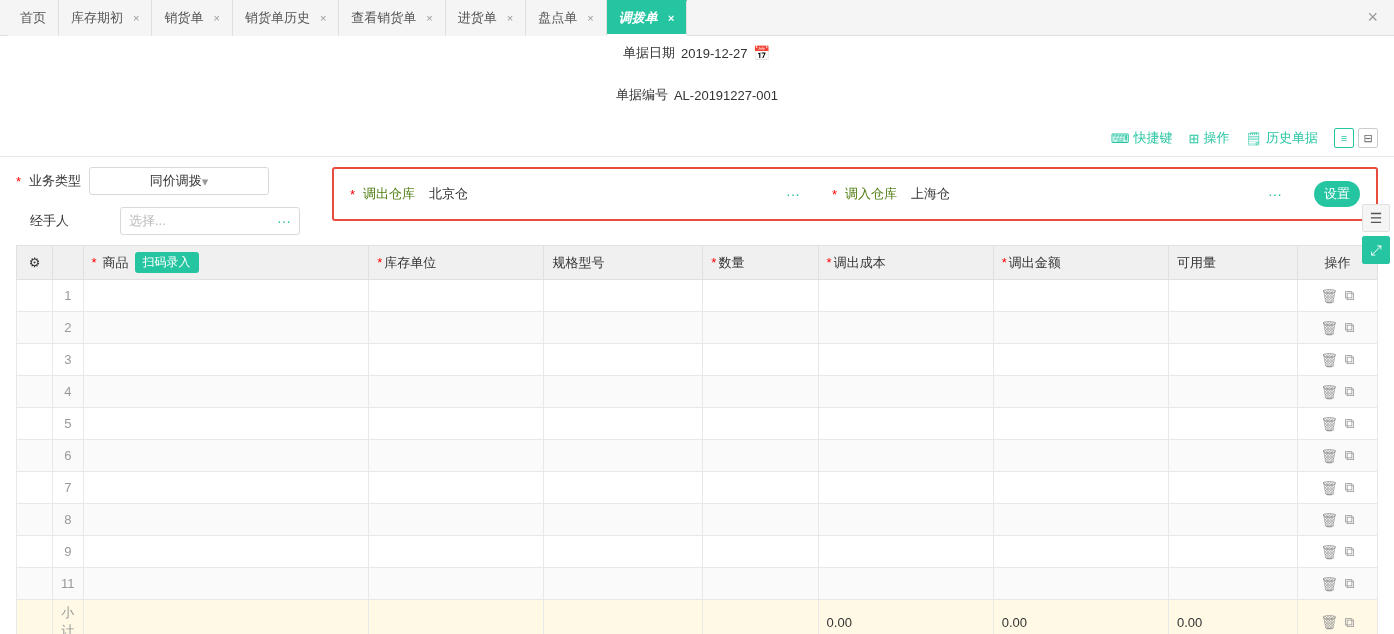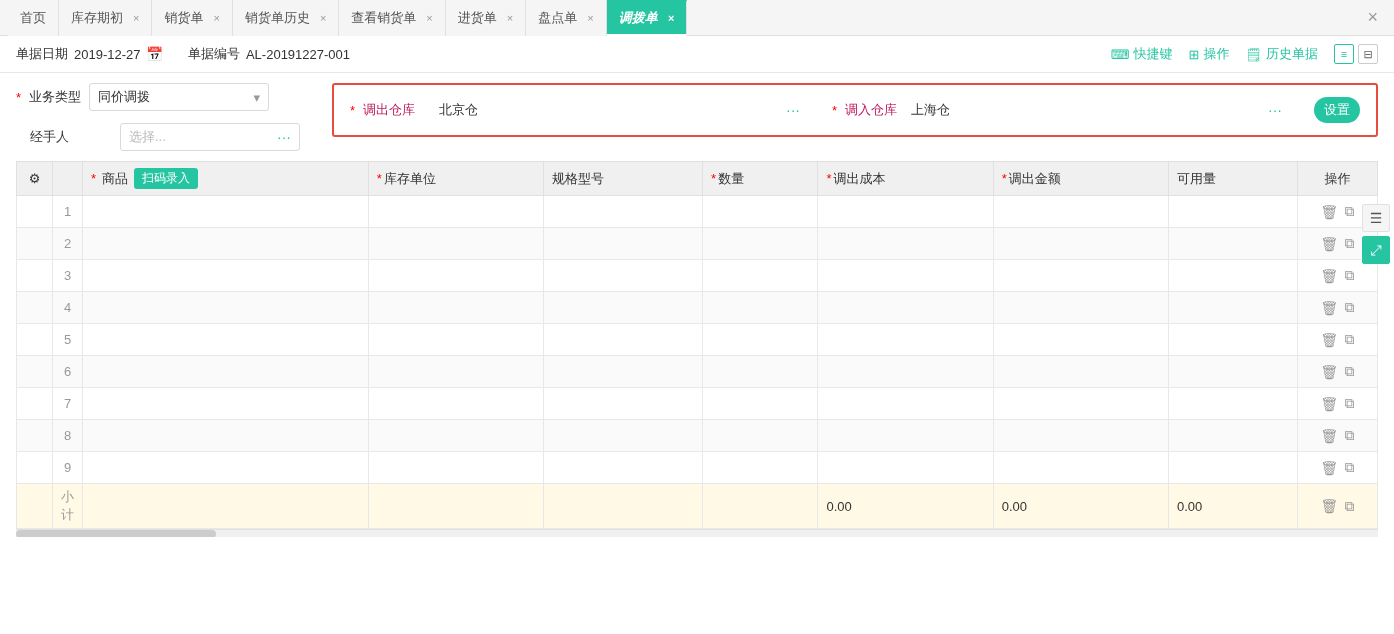--- a/index.html
+++ b/index.html
@@ -50,20 +50,21 @@
       padding: 0 8px;
     }
 
     
     .form-header {
       display: flex;
       align-items: center;
       padding: 8px 16px;
       border-bottom: 1px solid #e8e8e8;
       gap: 24px;
+      flex-direction: column;
     }
     .form-field {
       display: flex;
       align-items: center;
       gap: 6px;
       font-size: 13px;
     }
     .form-field label { color: #333; white-space: nowrap; }
     .form-field .value { color: #333; }
     .calendar-icon { color: #26c5a2; cursor: pointer; font-size: 14px; }
@@ -144,21 +145,21 @@
       align-items: center;
       gap: 32px;
       flex: 1;
     }
     .warehouse-field {
       display: flex;
       align-items: center;
       gap: 8px;
       flex: 1;
     }
-    .warehouse-label { color: #be185d; white-space: nowrap; }
+    .warehouse-label { color: #4d7c0f; white-space: nowrap; }
     .warehouse-value { color: #333; font-weight: normal; flex: 1; }
     .settings-btn {
       background: #26c5a2;
       color: #fff;
       border: none;
       border-radius: 13px;
       padding: 4px 10px;
       cursor: pointer;
       font-size: 13px;
       white-space: nowrap;
@@ -346,39 +347,39 @@
     </div>
   </div>
 </div>
 
 <div class="form-body">
 
   <div class="form-left">
     <div class="field-row">
       <span class="required-star">*</span>
       <label class="field-label">业务类型</label>
-      <div class="field-value-box" style="min-width:180px;">
+      <div class="field-value-box" style="min-width:180px;justify-content:center;">
         <span>同价调拨</span>
         <span class="arrow">▾</span>
       </div>
     </div>
     <div class="field-row">
       <label class="field-label" style="margin-left:14px;">经手人</label>
       <div class="field-value-box" style="min-width:180px;margin-left:43px;">
         <span class="field-placeholder">选择...</span>
         <span class="ellipsis-btn">···</span>
       </div>
     </div>
   </div>
 
   <div class="warehouse-section">
     <div class="warehouse-field">
       <span class="required-star">*</span>
       <span class="warehouse-label">调出仓库</span>
-      <span class="warehouse-value" style="margin-left:16px;">北京仓</span>
+      <span class="warehouse-value" style="margin-left:6px;">北京仓</span>
       <span class="ellipsis-btn" style="margin-left:auto;">···</span>
     </div>
     <div class="warehouse-field">
       <span class="required-star">*</span>
       <span class="warehouse-label">调入仓库</span>
       <span class="warehouse-value" style="margin-left:6px;">上海仓</span>
       <span class="ellipsis-btn" style="margin-left:auto;">···</span>
     </div>
     <button class="settings-btn">设置</button>
   </div>
@@ -553,20 +554,37 @@
         <td></td>
         <td></td>
         <td></td>
         <td>
           <div class="action-cell">
             <span class="action-icon">🗑</span>
             <span class="action-icon">⧉</span>
           </div>
         </td>
       </tr>
+        <tr>
+        <td></td>
+        <td class="row-num">11</td>
+        <td></td>
+        <td></td>
+        <td></td>
+        <td></td>
+        <td></td>
+        <td></td>
+        <td></td>
+        <td>
+          <div class="action-cell">
+            <span class="action-icon">🗑</span>
+            <span class="action-icon">⧉</span>
+          </div>
+        </td>
+      </tr>
         <tr class="subtotal-row">
         <td></td>
         <td class="row-num subtotal">小计</td>
         <td class="subtotal"></td>
         <td class="subtotal"></td>
         <td class="subtotal"></td>
         <td class="subtotal"></td>
         <td class="subtotal">0.00</td>
         <td class="subtotal">0.00</td>
         <td class="subtotal">0.00</td>

